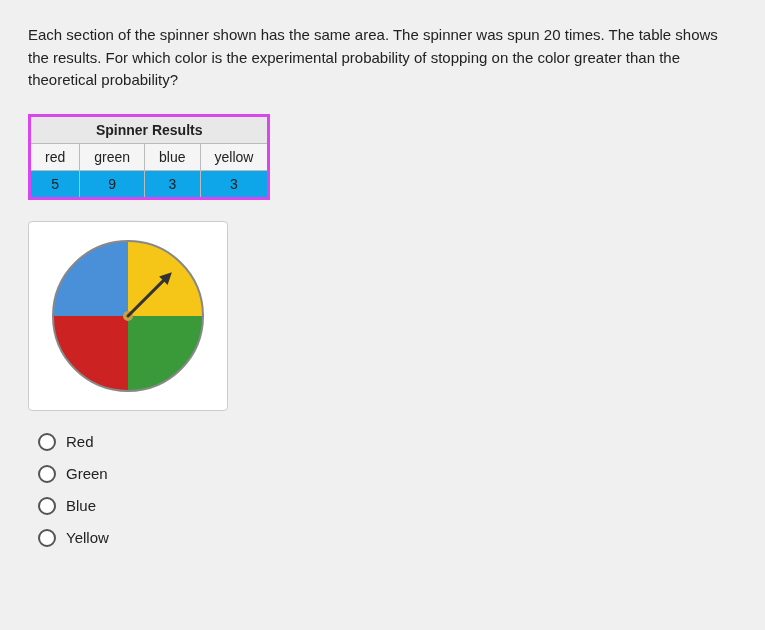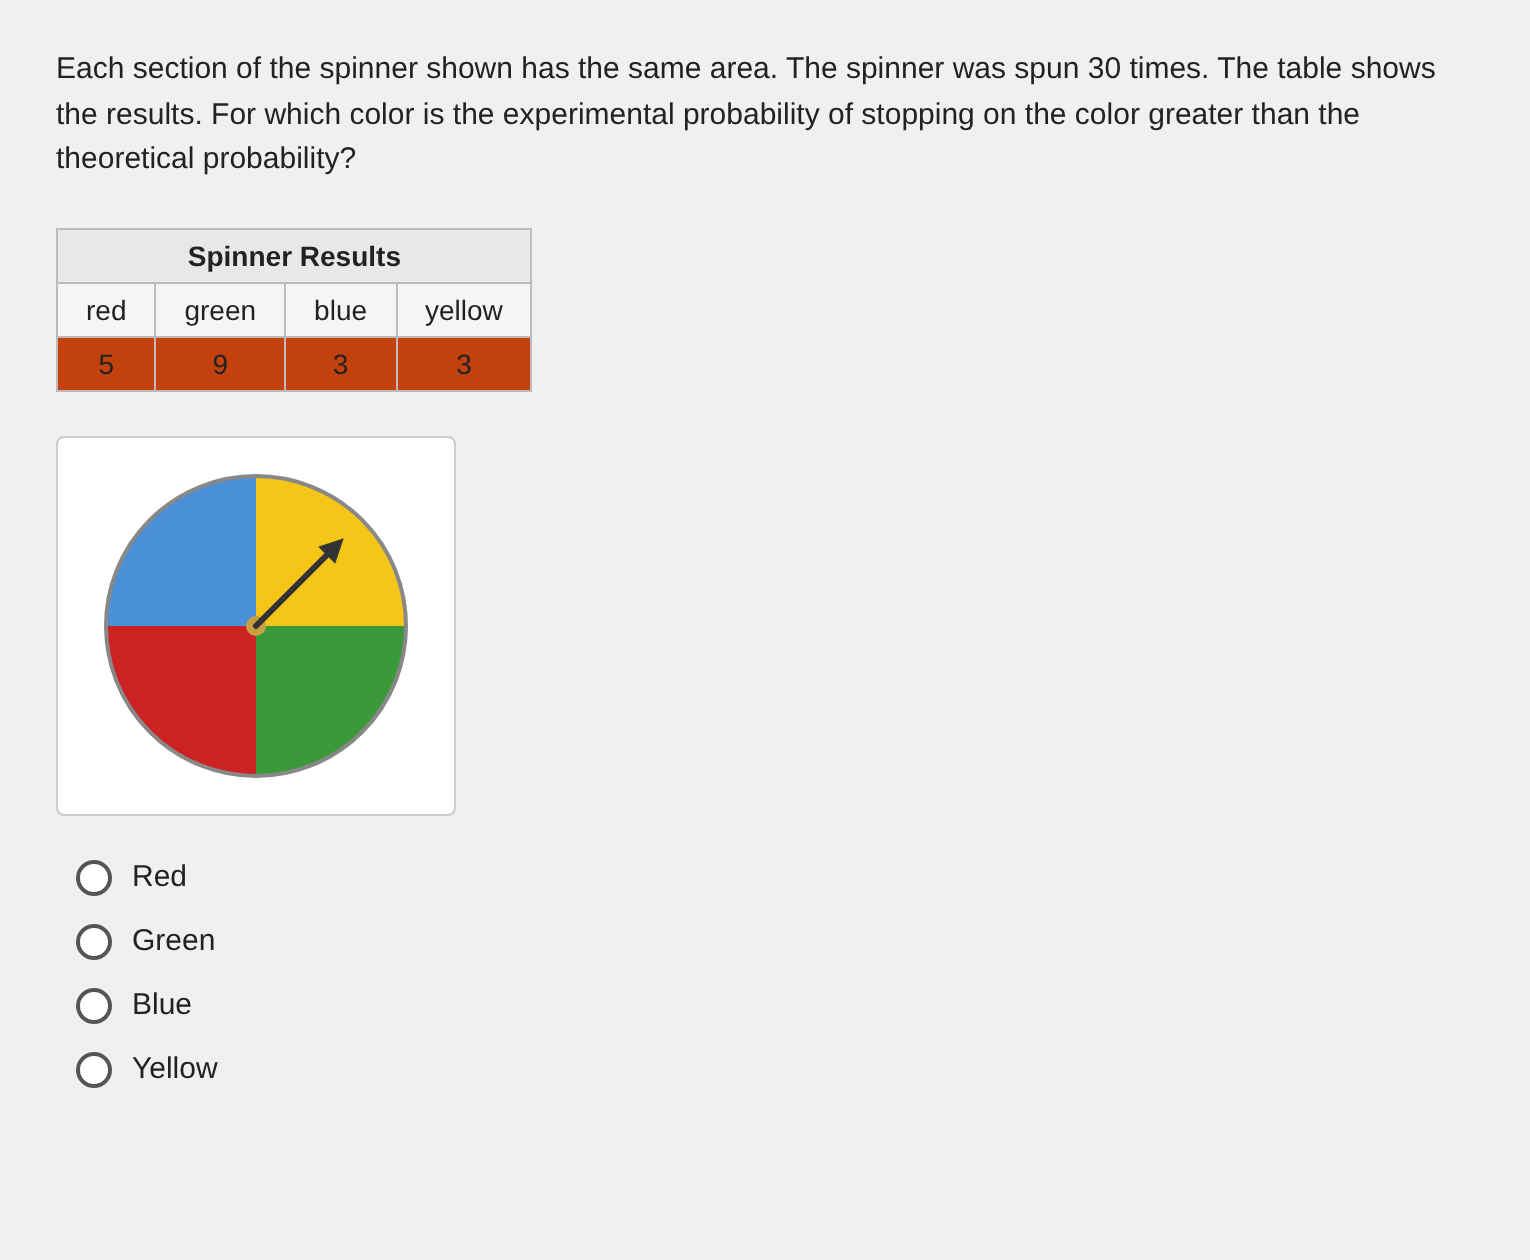--- a/index.html
+++ b/index.html
@@ -21,22 +21,22 @@
     }
 
     
     .table-container {
       display: inline-block;
       margin-bottom: 18px;
     }
 
     table {
       border-collapse: collapse;
-      background: #c2410c;
-      border: 1px solid #d946ef;
+      background: #0ea5e9;
+      border: 3px solid #d946ef;
     }
 
     .table-title {
       background: #e8e8e8;
       text-align: center;
       font-weight: bold;
       font-size: 14px;
       padding: 5px 12px;
       border-bottom: 1px solid #bbb;
     }
@@ -98,21 +98,21 @@
     .option-label {
       font-size: 15px;
     }
   </style>
 </head>
 <body>
 
 
 
 
-<p class="question-text">Each section of the spinner shown has the same area. The spinner was spun 30 times. The table shows the results. For which color is the experimental probability of stopping on the color greater than the theoretical probability?</p>
+<p class="question-text">Each section of the spinner shown has the same area. The spinner was spun 20 times. The table shows the results. For which color is the experimental probability of stopping on the color greater than the theoretical probability?</p>
 
 
 <div class="table-container">
   <table>
     <thead>
       <tr>
         <td colspan="4" class="table-title">Spinner Results</td>
       </tr>
       <tr>
         <th>red</th>

